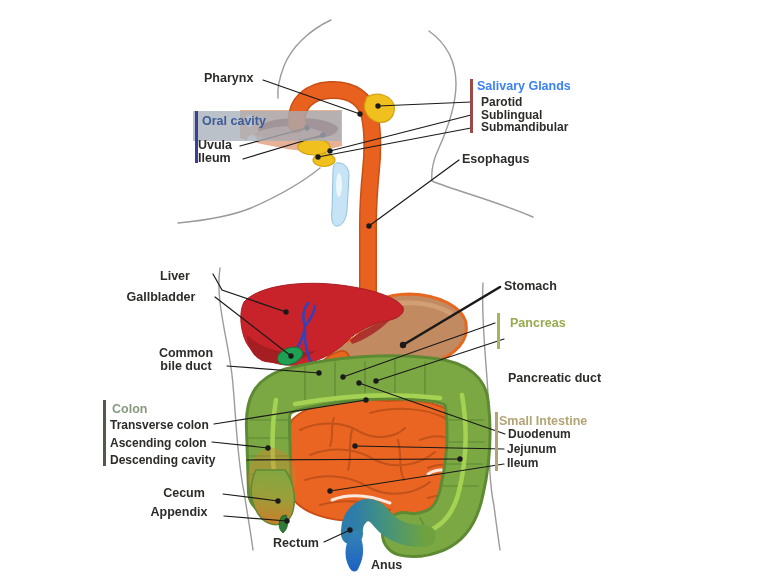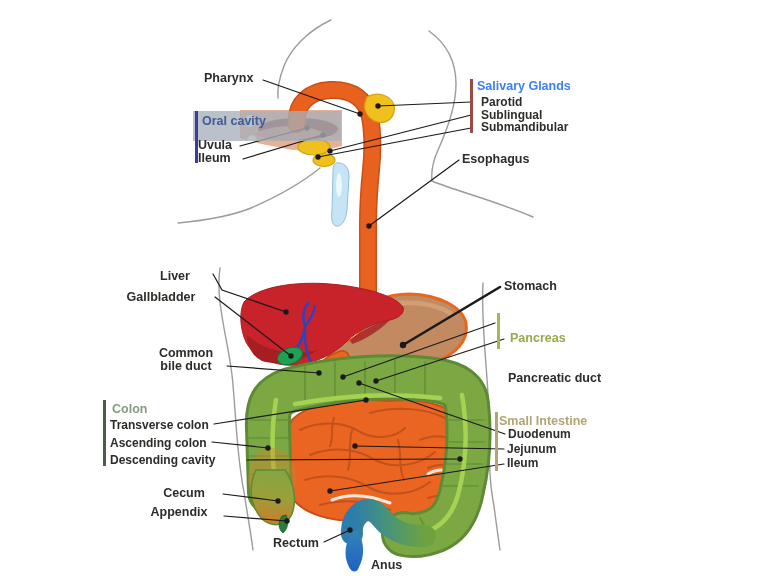--- a/index.html
+++ b/index.html
@@ -186,21 +186,21 @@
 <div class="lbl r" style="left:262px;top:537px;width:68px;">Rectum</div>
 <div class="lbl" style="left:371px;top:559px;">Anus</div>
 
 <div class="bar bar-salivary"></div>
 <div class="lbl hdr-salivary" style="left:477px;top:80px;">Salivary Glands</div>
 <div class="group-item" style="left:481px;top:96px;">Parotid</div>
 <div class="group-item" style="left:481px;top:109px;">Sublingual</div>
 <div class="group-item" style="left:481px;top:121px;">Submandibular</div>
 
 <div class="bar bar-pancreas"></div>
-<div class="lbl hdr-pancreas" style="left:503px;top:332px;padding-left:7px;">Pancreas</div>
+<div class="lbl hdr-pancreas" style="left:503px;top:317px;padding-left:7px;">Pancreas</div>
 
 <div class="bar bar-colon"></div>
 <div class="lbl hdr-colon" style="left:112px;top:403px;">Colon</div>
 <div class="group-item" style="left:110px;top:419px;">Transverse colon</div>
 <div class="group-item" style="left:110px;top:437px;">Ascending colon</div>
 <div class="group-item" style="left:110px;top:454px;">Descending cavity</div>
 
 <div class="bar bar-si"></div>
 <div class="lbl hdr-si" style="left:499px;top:415px;">Small Intestine</div>
 <div class="group-item" style="left:508px;top:428px;">Duodenum</div>

